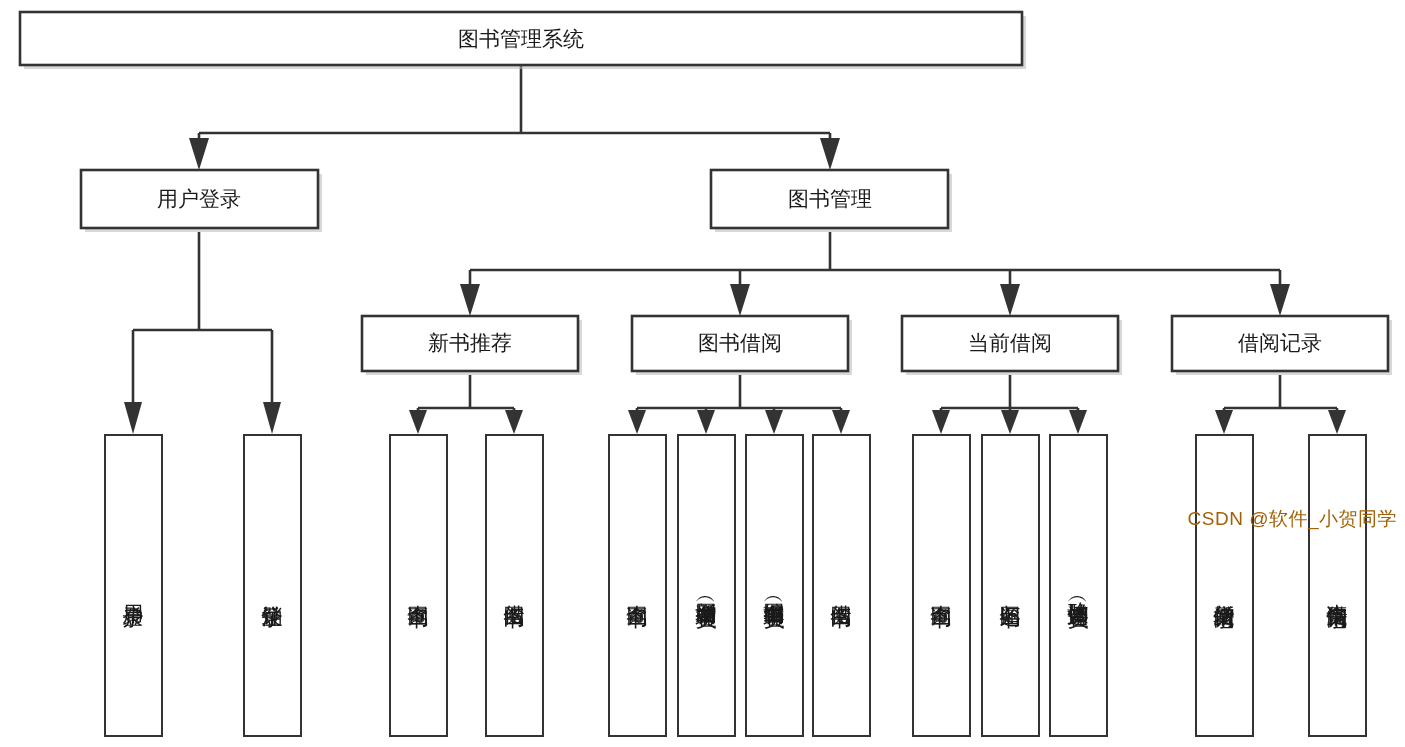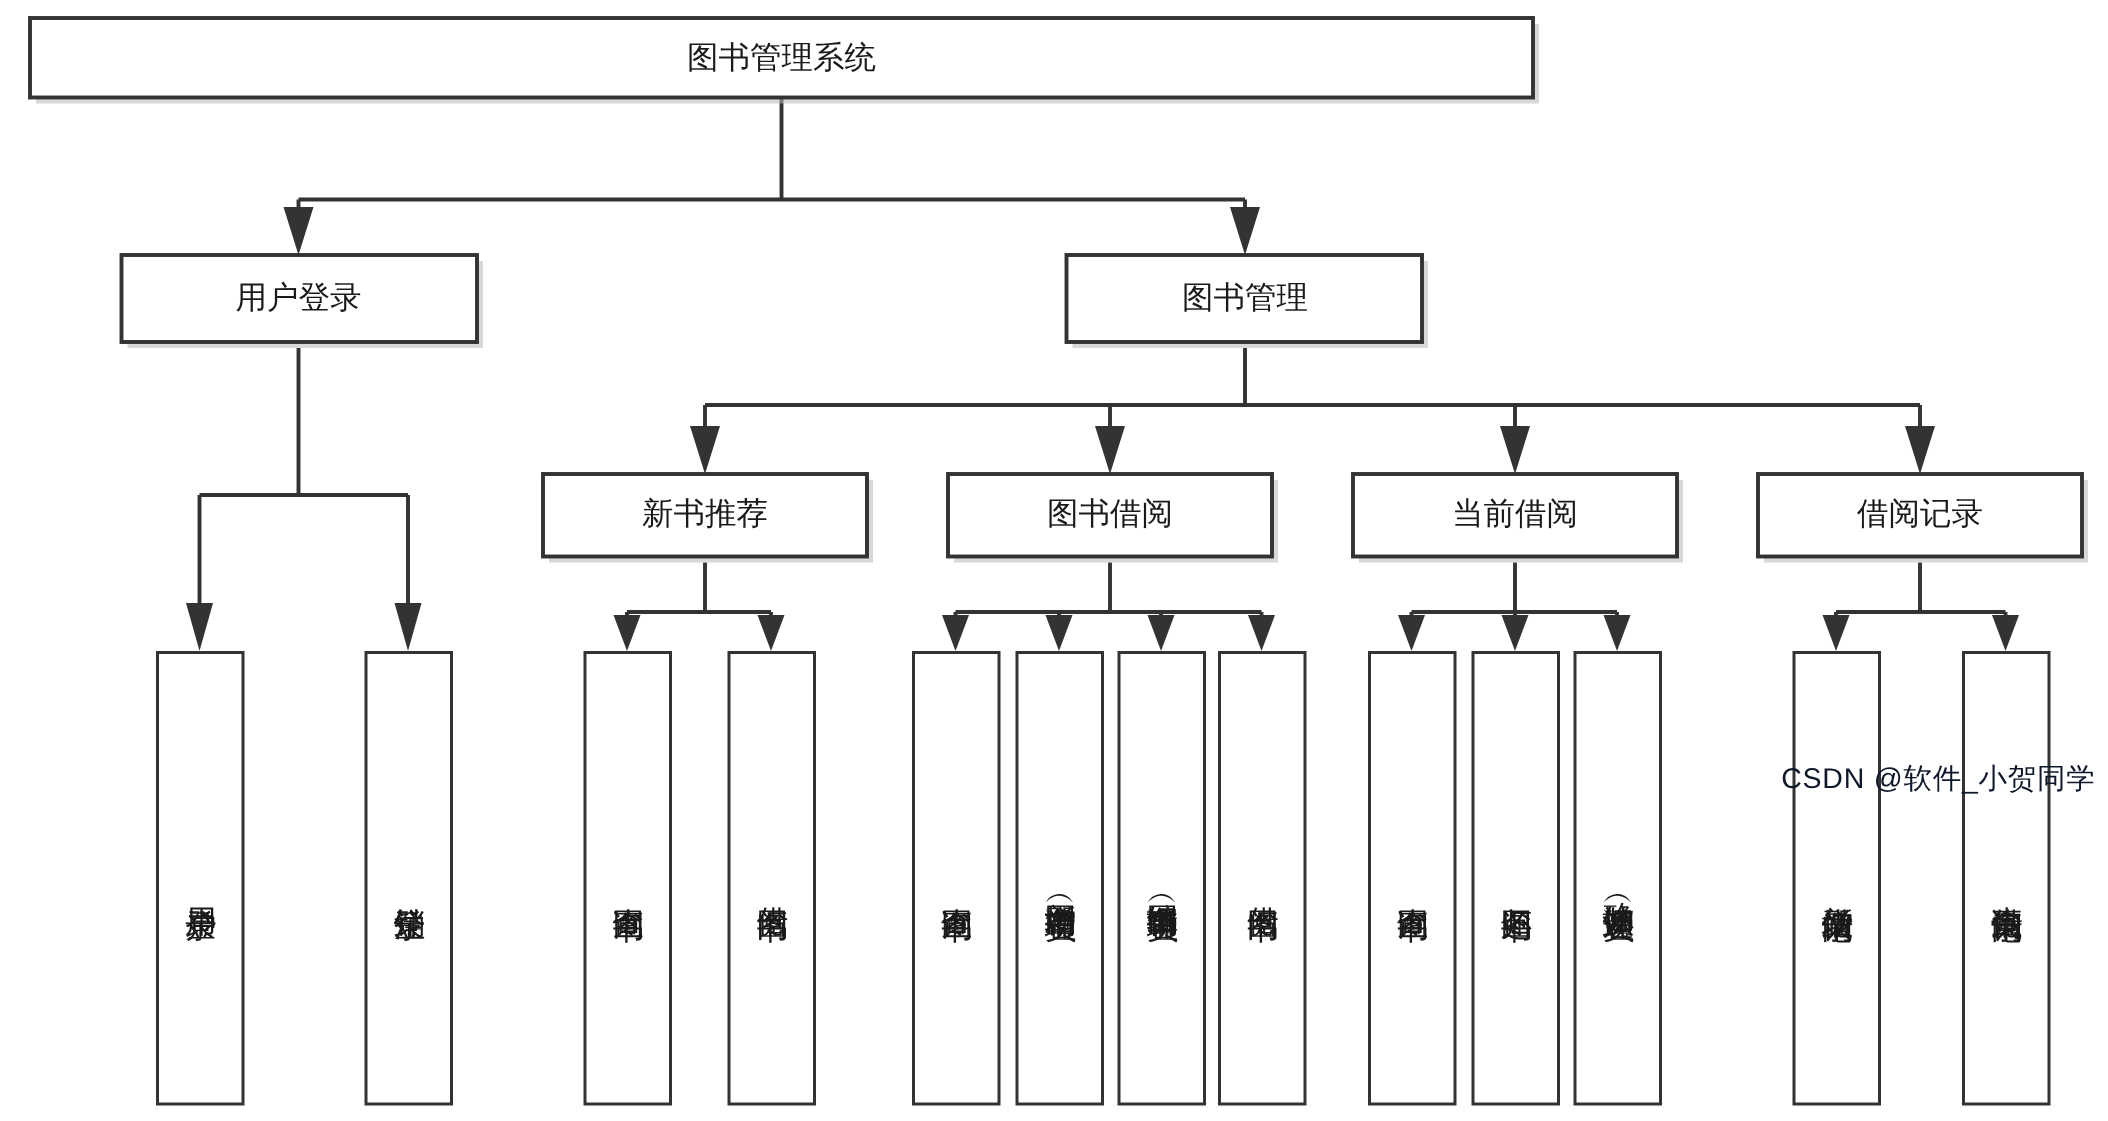--- a/index.html
+++ b/index.html
@@ -79,21 +79,21 @@
     height: 747px;
     pointer-events: none;
   }
   .leaf-node { pointer-events: auto; }
   .watermark {
     position: absolute;
     right: 8px;
     bottom: 6px;
     font-family: "Liberation Sans", "DejaVu Sans", sans-serif;
     font-size: 19px;
-    color: #0f172a;
+    color: #a16207;
     letter-spacing: 0.5px;
     white-space: nowrap;
   }
 </style>
 </head>
 <body>
 
 <div id="diagram-root">
 
   <svg class="flow" viewBox="0 0 1405 747" xmlns="http://www.w3.org/2000/svg">

